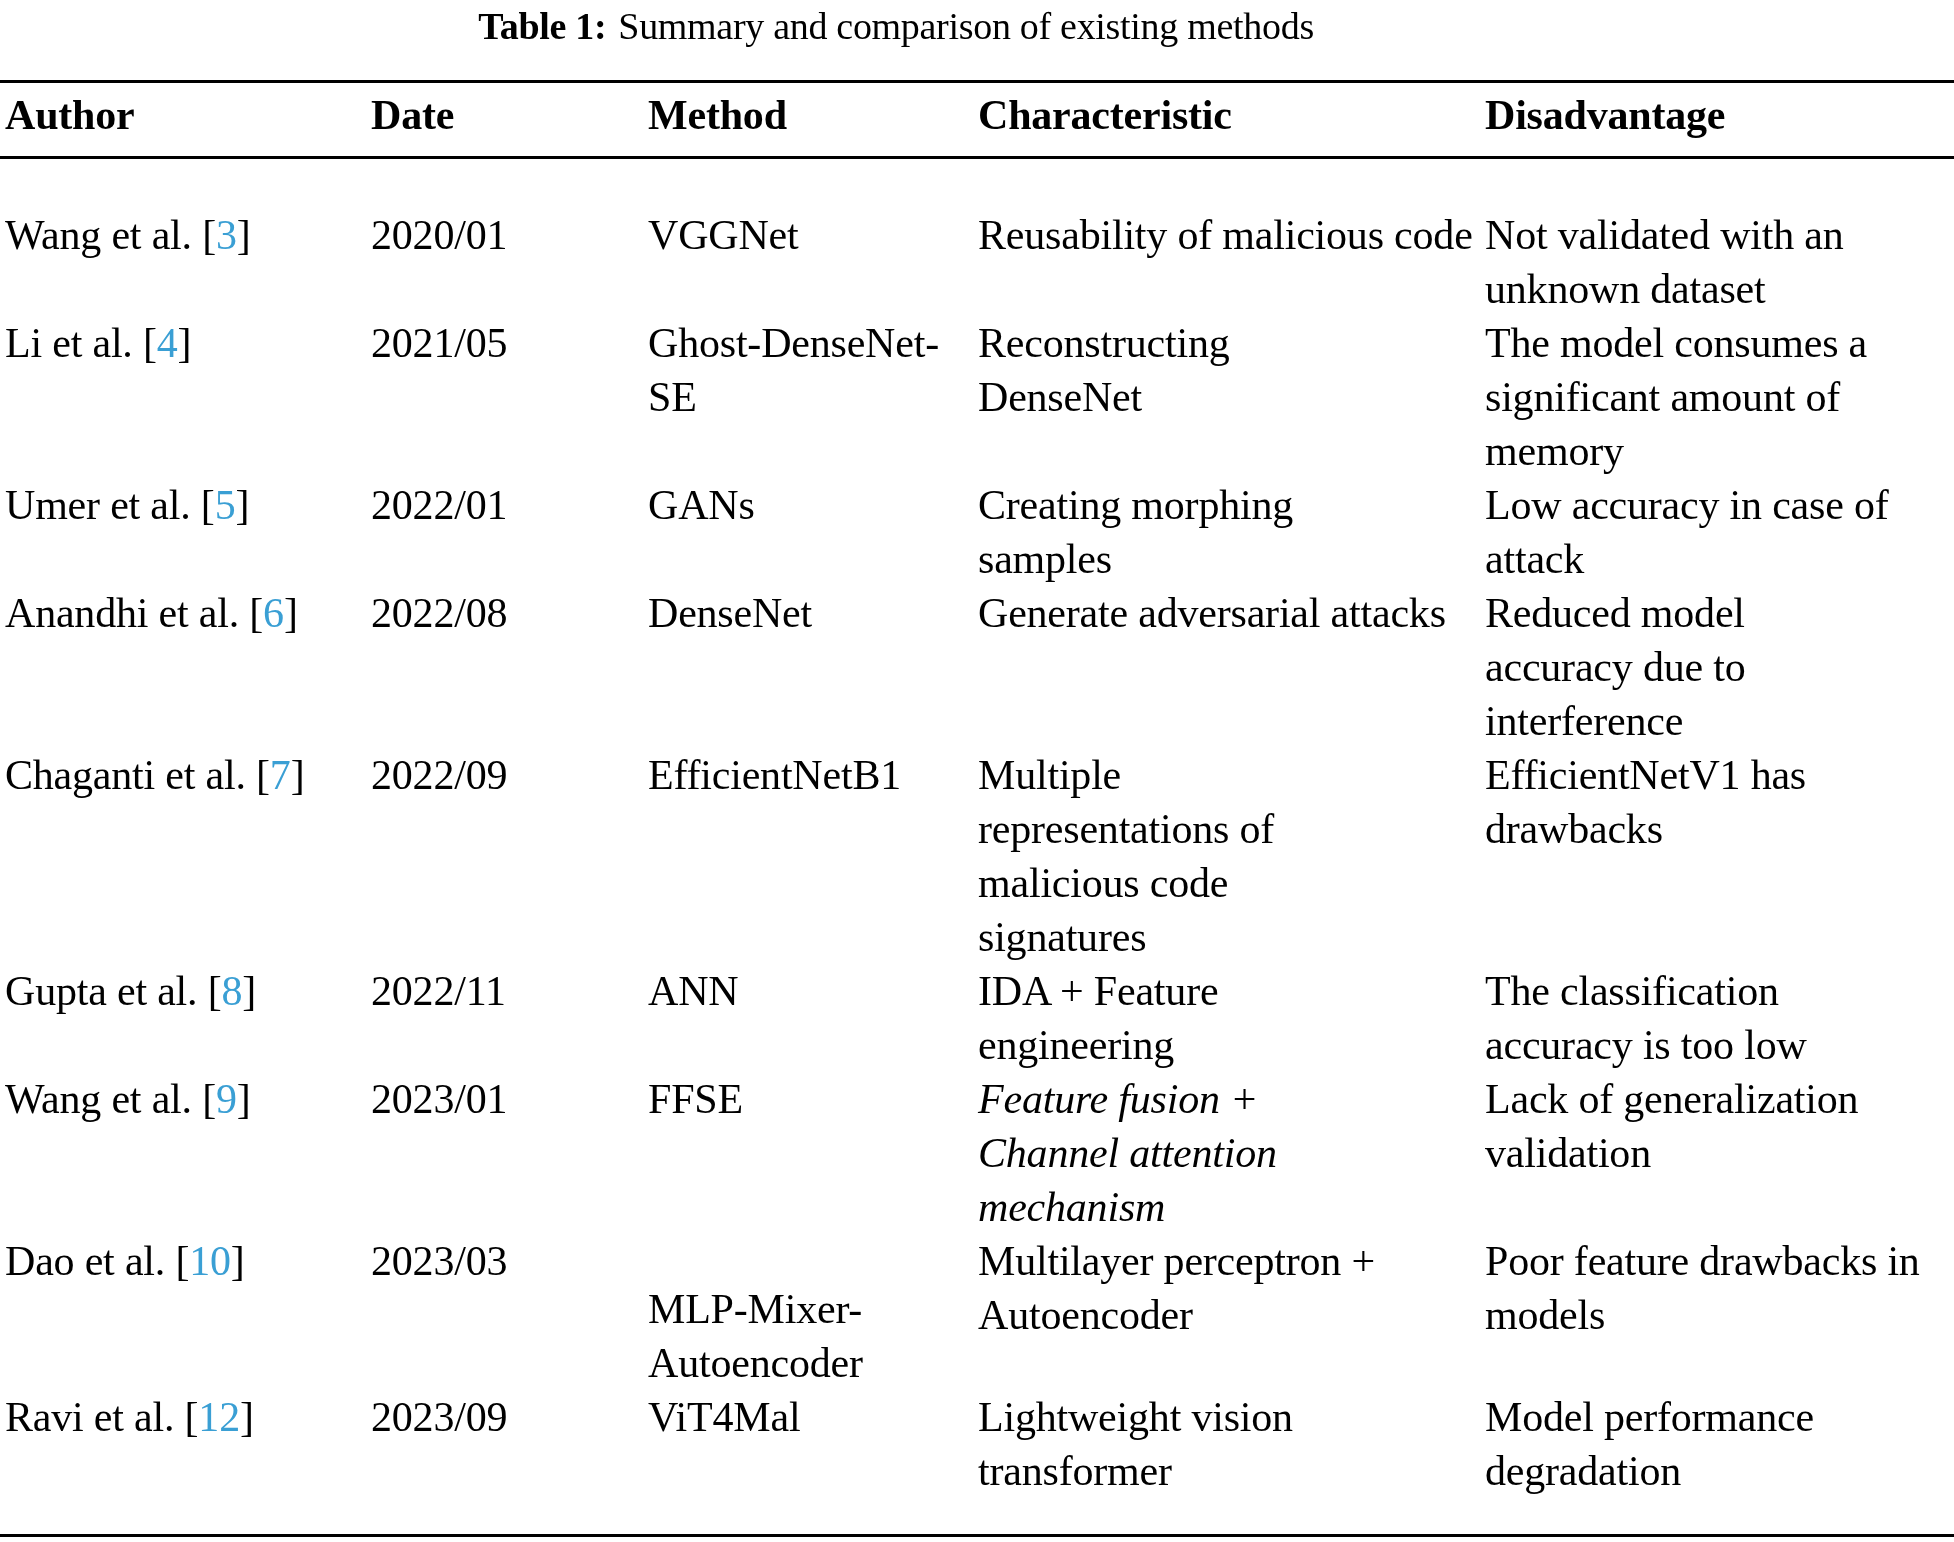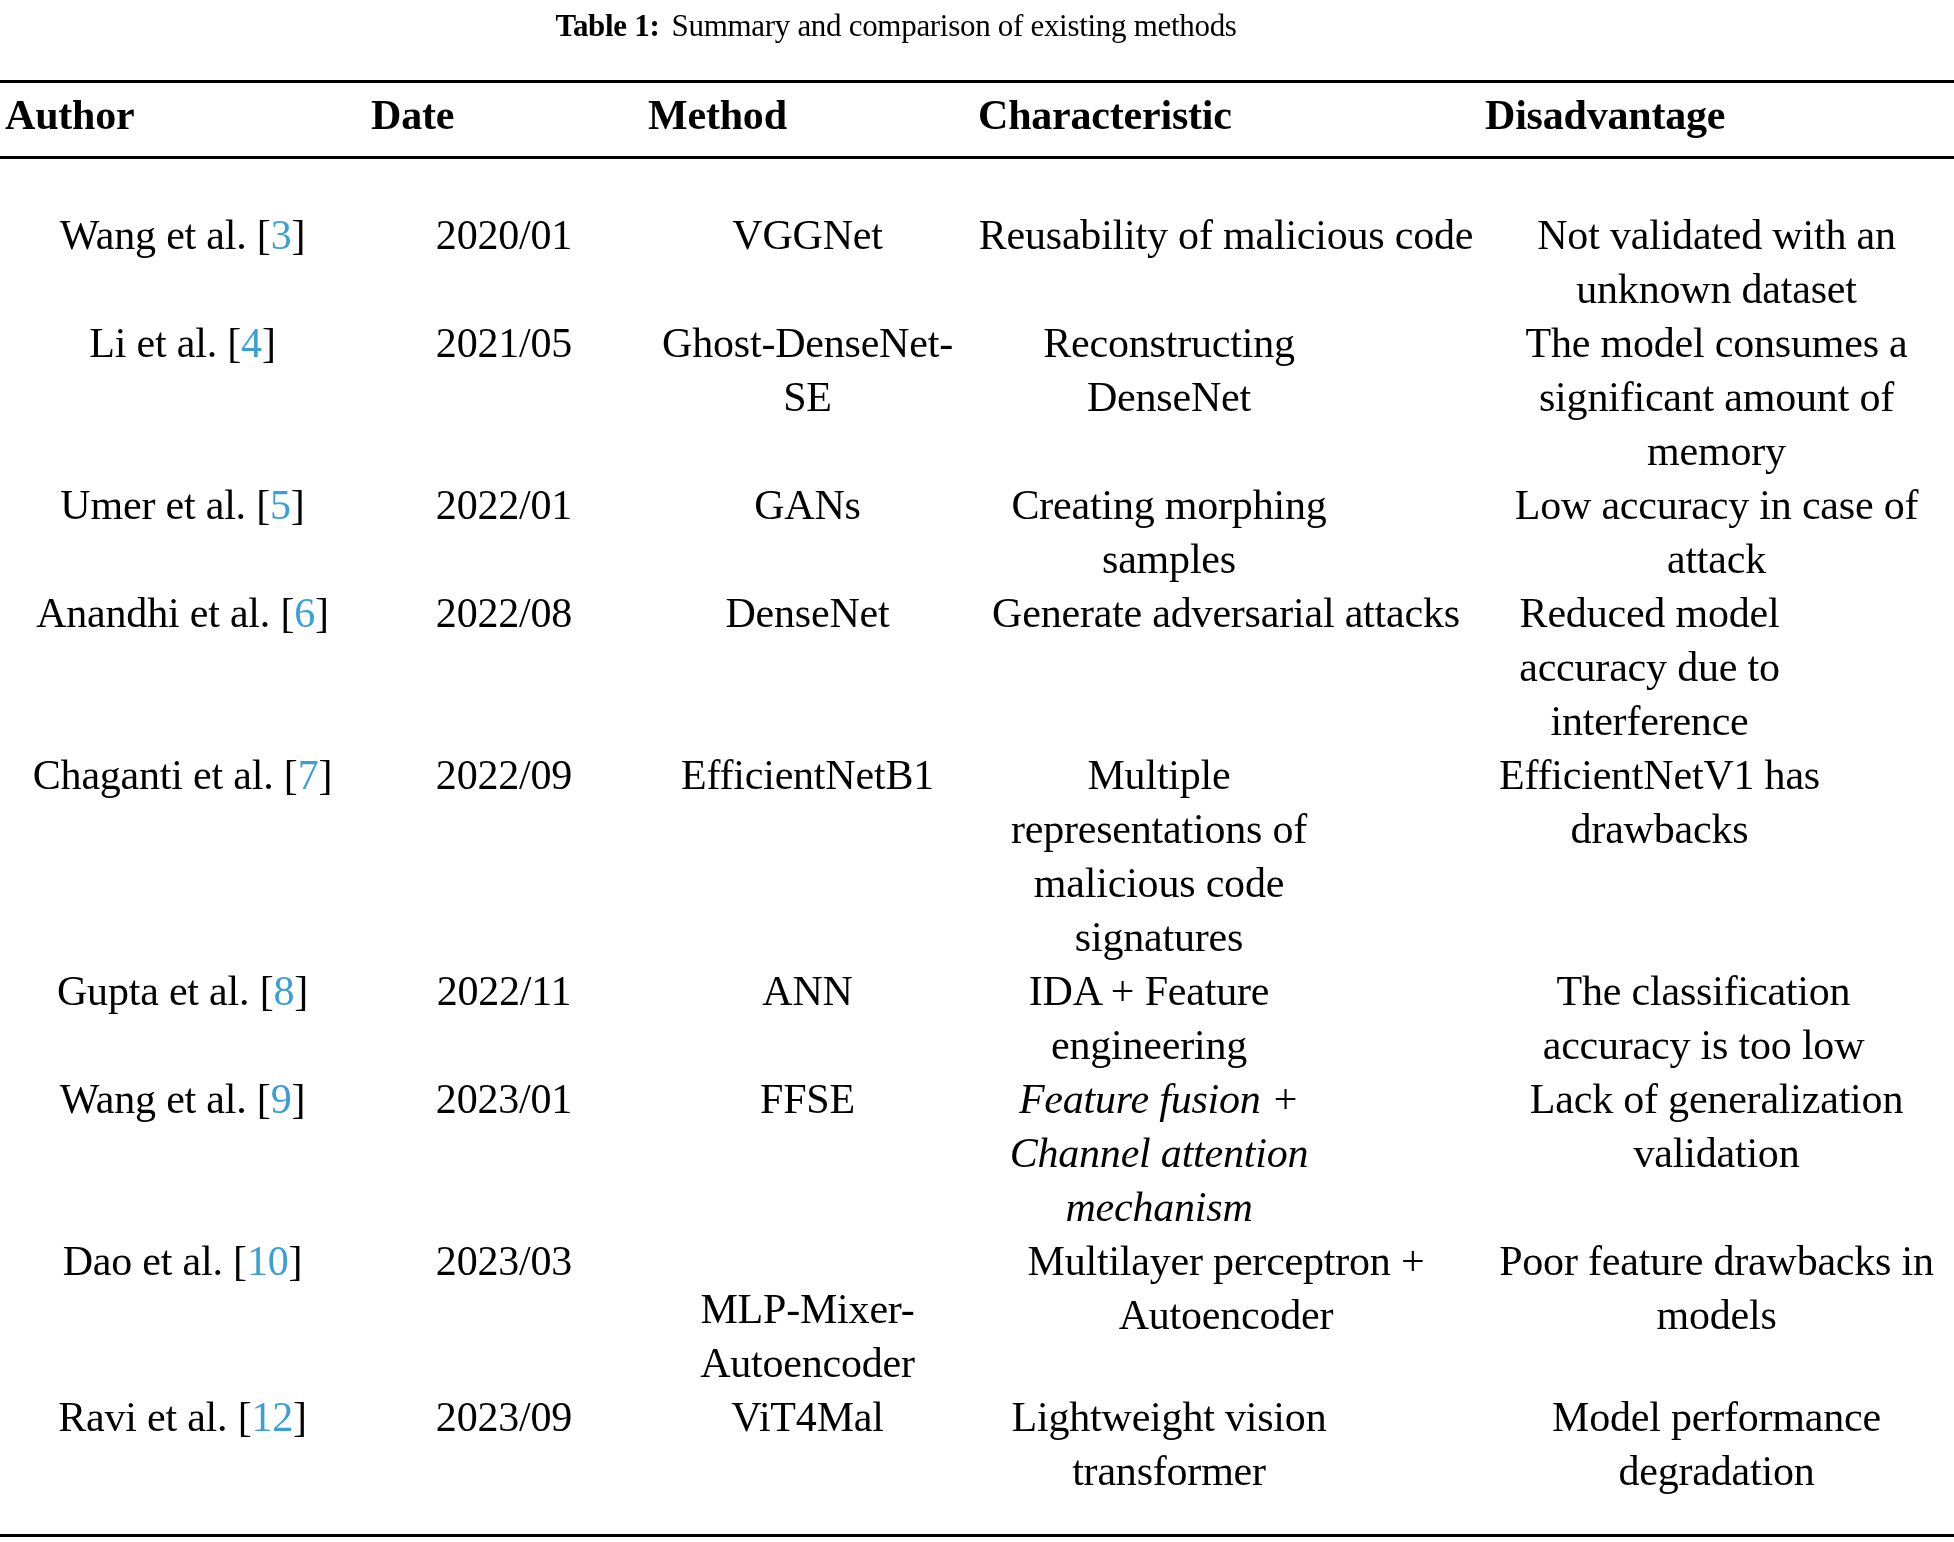--- a/index.html
+++ b/index.html
@@ -14,21 +14,21 @@
       position: relative;
       font-family: "Liberation Serif", "DejaVu Serif", serif;
       color: #000000;
     }
     .caption {
       position: absolute;
       top: 0;
       left: 0;
       width: 1792px;
       text-align: center;
-      font-size: 31px;
+      font-size: 38px;
       line-height: 52px;
       letter-spacing: -0.3px;
     }
     .caption .label {
       font-weight: bold;
       margin-right: 12px;
     }
     .rule {
       position: absolute;
       left: 0;
@@ -65,21 +65,21 @@
       line-height: 54px;
       padding-top: 0;
     }
     table.methods thead tr th {
       padding-bottom: 14px;
     }
     table.methods tbody tr:first-child td {
       padding-top: 38px;
     }
     table.methods td {
-      text-align: center;
+      text-align: left;
       vertical-align: top;
       padding: 0 6px 0 5px;
     }
     .ref {
       color: #3a9fd4;
     }
   </style>
 </head>
 <body>
 

